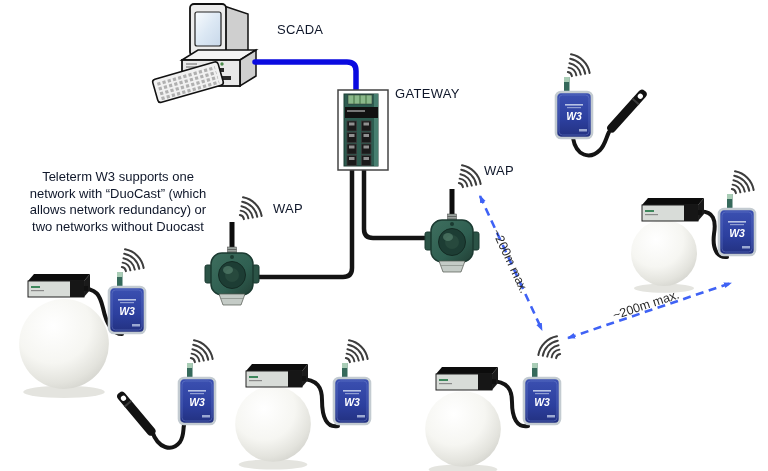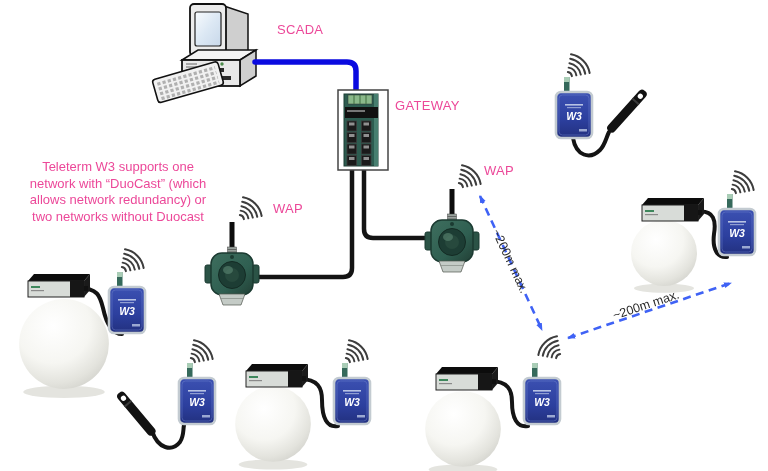--- a/index.html
+++ b/index.html
@@ -1,20 +1,20 @@
 <!DOCTYPE html>
 <html><head>
 <meta charset="utf-8">
 <style>
   html,body{margin:0;padding:0;background:#fff;}
   #canvas{position:relative;width:768px;height:471px;background:#fff;overflow:hidden;
           font-family:"Liberation Sans",sans-serif;}
   #scene{position:absolute;left:0;top:0;}
   svg text{font-family:"Liberation Sans",sans-serif;}
-  .lbl{position:absolute;font-size:13px;color:#ec4899;white-space:pre-line;line-height:16.5px;}
+  .lbl{position:absolute;font-size:13px;color:#0f172a;white-space:pre-line;line-height:16.5px;}
   .lbl.caps{letter-spacing:.3px;}
   #note{width:184px;text-align:center;font-size:13px;}
   .range{width:84px;text-align:center;font-size:12.5px;color:#2b2b2b;}
   #range1{transform:rotate(65deg);transform-origin:center;}
   #range2{transform:rotate(-18.5deg);transform-origin:center;}
 </style>
 </head>
 <body>
 
 <div id="canvas">
@@ -220,23 +220,23 @@
   <g>
     <use href="#sphere" transform="translate(463,429) scale(0.86)"></use>
     <path d="M490,381 C508,381 512,390 512,402 C512,418 517,428 528,426" fill="none" stroke="#141414" stroke-width="4" stroke-linecap="round"></path>
     <use href="#tankbox" transform="translate(436,374)"></use>
     <use href="#w3dev" transform="translate(524,378)"></use>
     <use href="#wifi" transform="translate(561,359) scale(-1,1)"></use>
   </g>
 </svg>
 
 <div class="lbl caps" style="left:277px;top:22px;">SCADA</div>
-<div class="lbl caps" style="left:395px;top:86px;margin-top:12px;">GATEWAY</div>
+<div class="lbl caps" style="left:395px;top:86px;">GATEWAY</div>
 <div class="lbl caps" style="left:273px;top:201px;">WAP</div>
 <div class="lbl caps" style="left:484px;top:163px;">WAP</div>
-<div class="lbl" id="note" style="left:26px;top:159px;text-align:center;">Teleterm W3 supports one
+<div class="lbl" id="note" style="left:26px;top:169px;text-align:center;">Teleterm W3 supports one
 network with “DuoCast” (which
 allows network redundancy) or
 two networks without Duocast</div>
 <div class="lbl range" id="range1" style="left:468px;top:253px;">~200m max.</div>
 <div class="lbl range" id="range2" style="left:604px;top:297px;">~200m max.</div>
 
 </div>
 
 </body></html>

